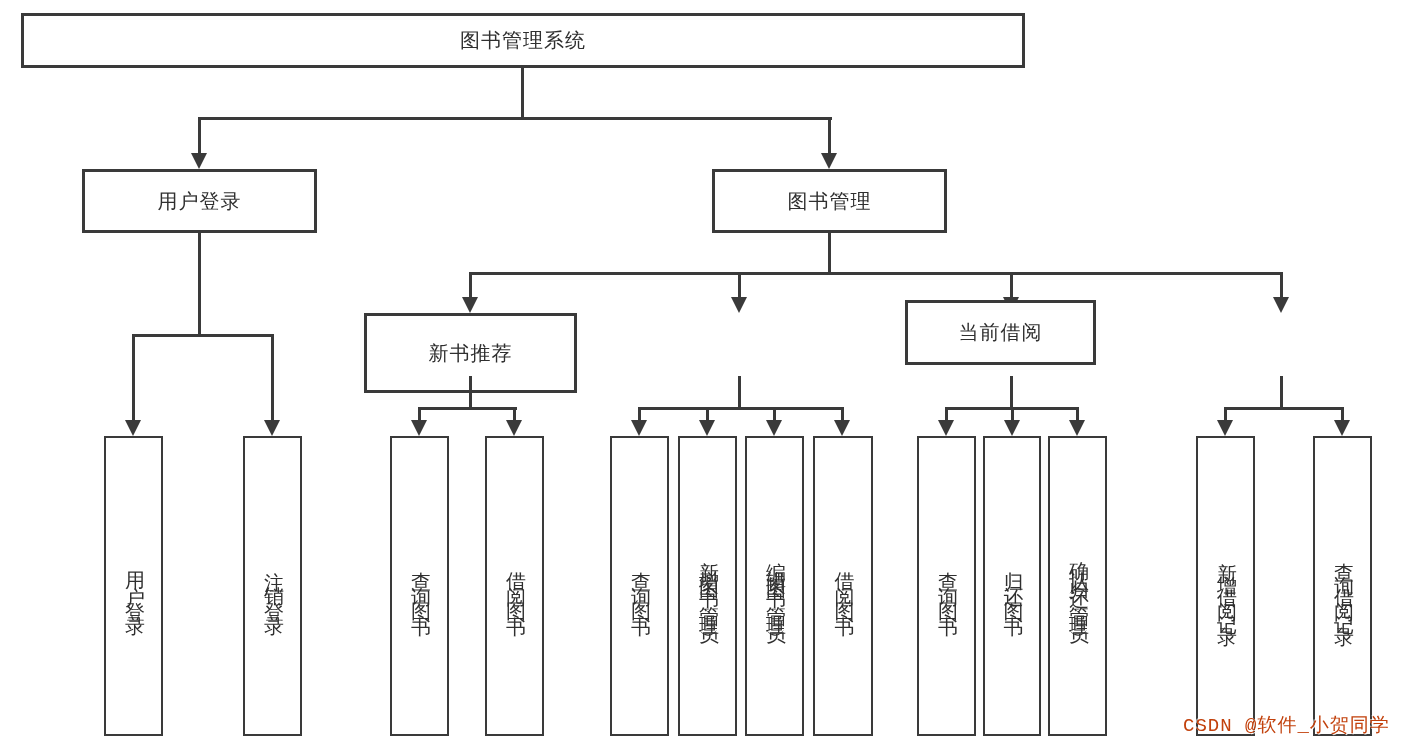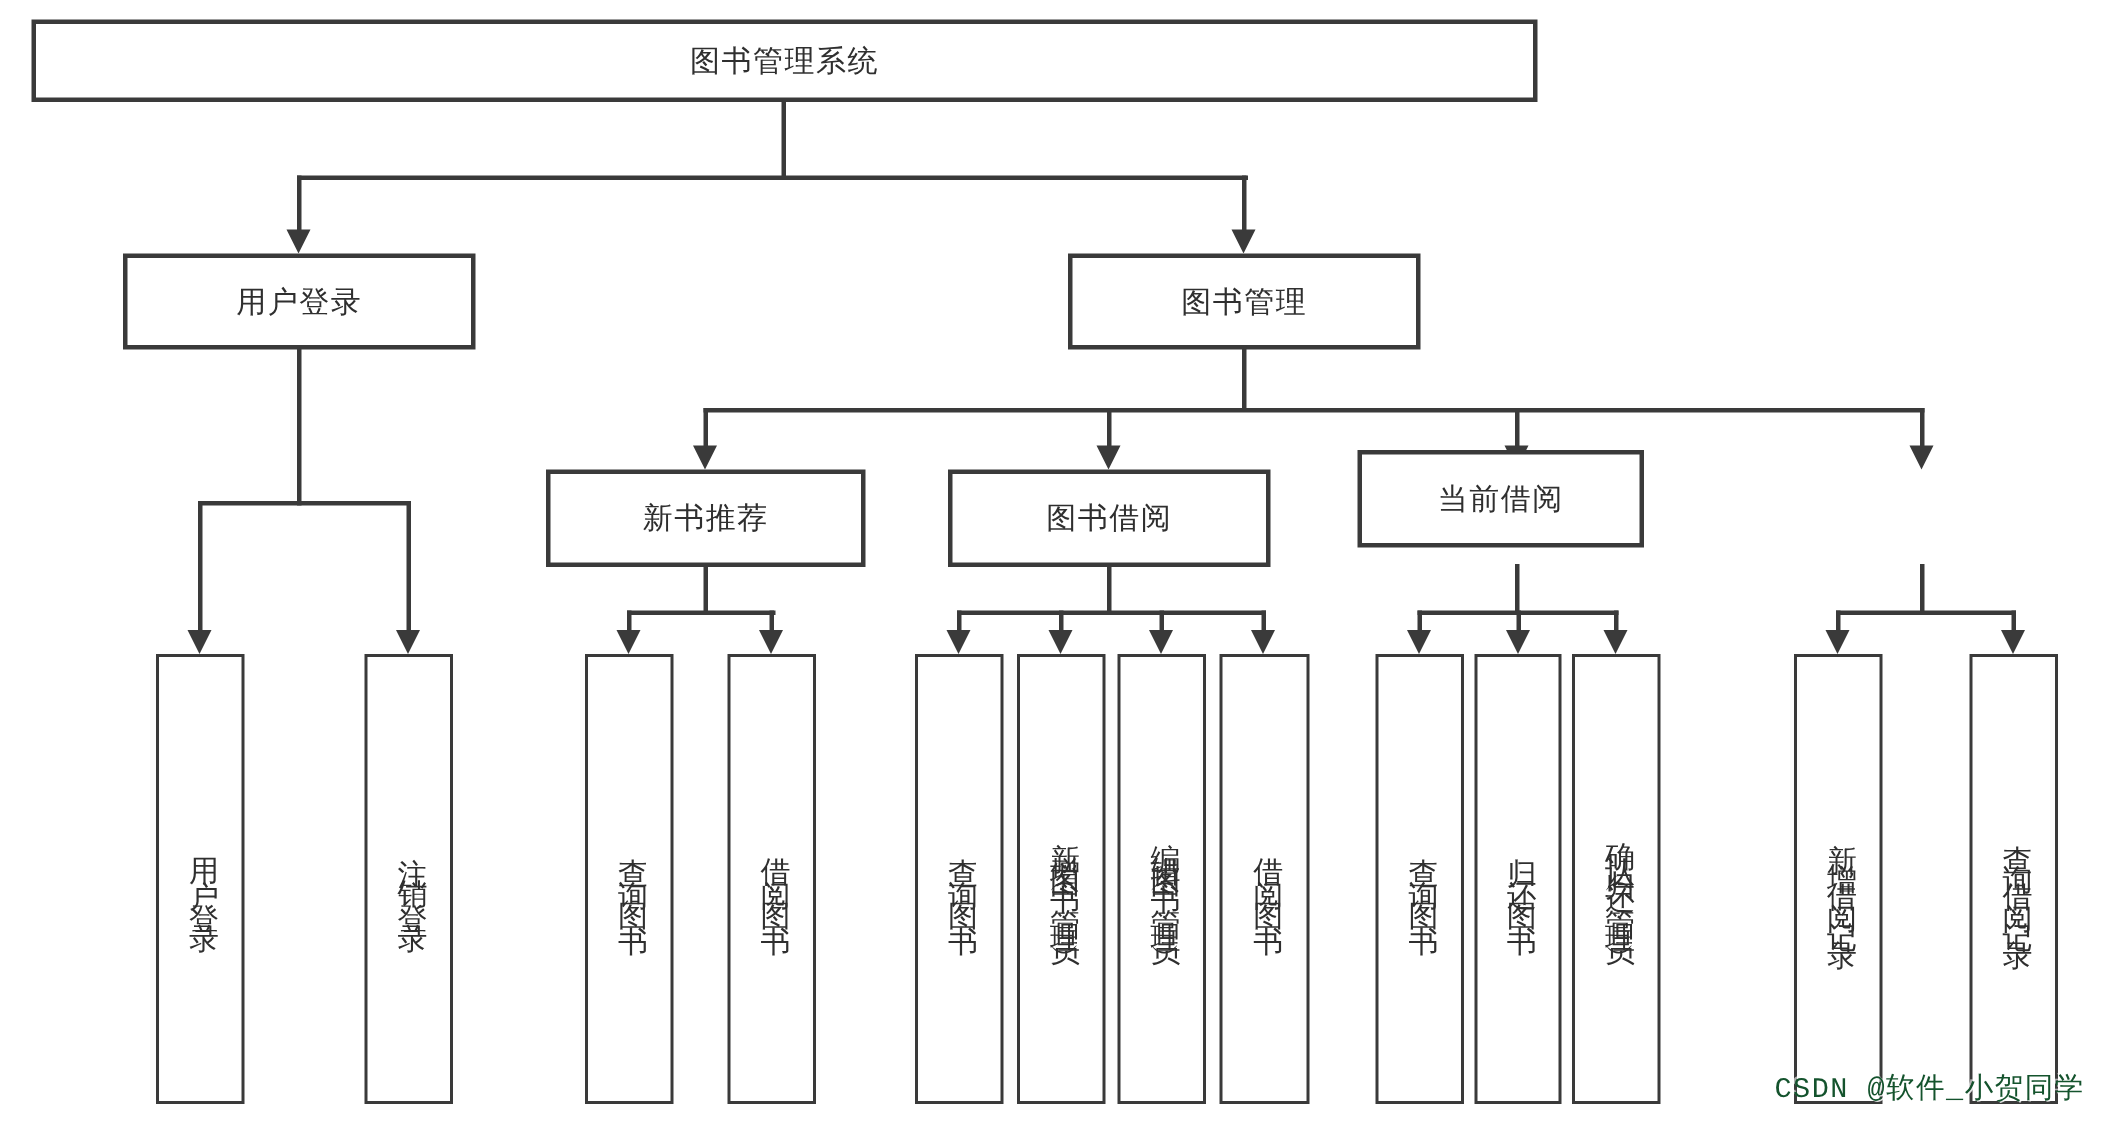--- a/index.html
+++ b/index.html
@@ -41,21 +41,21 @@
     border-left: 8px solid transparent;
     border-right: 8px solid transparent;
     border-top: 16px solid #3a3a3a;
   }
   .watermark {
     position: absolute;
     left: 1183px;
     top: 712px;
     font-size: 19px;
     letter-spacing: 1px;
-    color: #14532d;
+    color: #c2410c;
     text-shadow: 1px 1px 0 rgba(255,255,255,0.85), -1px -1px 0 rgba(255,255,255,0.6);
     z-index: 10;
     white-space: nowrap;
   }
 </style>
 </head>
 <body>
 
 <div class="canvas">
 
@@ -88,25 +88,22 @@
   <div class="lh" style="left:469px;  top:272px; width:814px;"></div>
   <div class="lv" style="left:469px;  top:272px; height:28px;"></div>
   <div class="ar" style="left:462px;  top:297px;"></div>
   <div class="lv" style="left:738px;  top:272px; height:28px;"></div>
   <div class="ar" style="left:731px;  top:297px;"></div>
   <div class="lv" style="left:1010px; top:272px; height:28px;"></div>
   <div class="ar" style="left:1003px; top:297px;"></div>
   <div class="lv" style="left:1280px; top:272px; height:28px;"></div>
   <div class="ar" style="left:1273px; top:297px;"></div>
 
-  <div class="node" style="left:364px; top:313px; width:213px; height:65px;">
+  <div class="node" style="left:364px; top:313px; width:213px; height:80px;">
     <span>新书推荐</span>
-  </div>
-  <div class="node" style="left:632px; top:313px; width:215px; height:65px;">
-    <span>图书借阅</span>
   </div>
   <div class="node" style="left:905px; top:300px; width:191px; height:65px;">
     <span>当前借阅</span>
   </div>
 
   <div class="lv" style="left:469px; top:376px; height:34px;"></div>
   <div class="lh" style="left:418px; top:407px; width:99px;"></div>
   <div class="lv" style="left:418px; top:407px; height:16px;"></div>
   <div class="ar" style="left:411px; top:420px;"></div>
   <div class="lv" style="left:513px; top:407px; height:16px;"></div>

